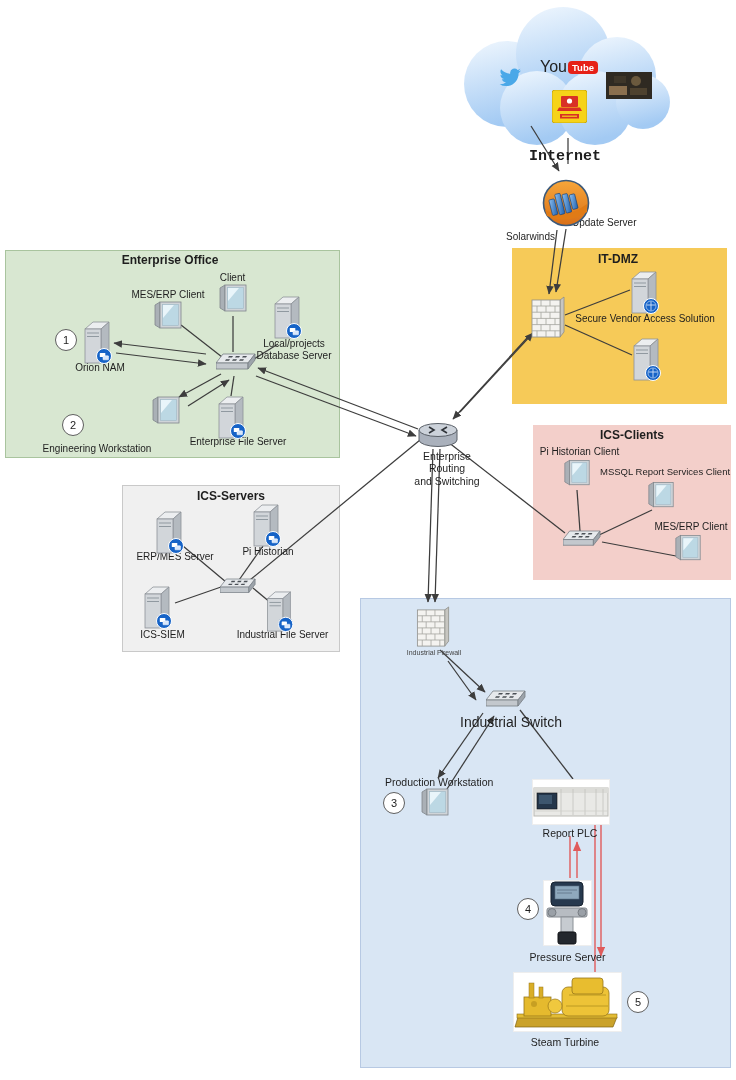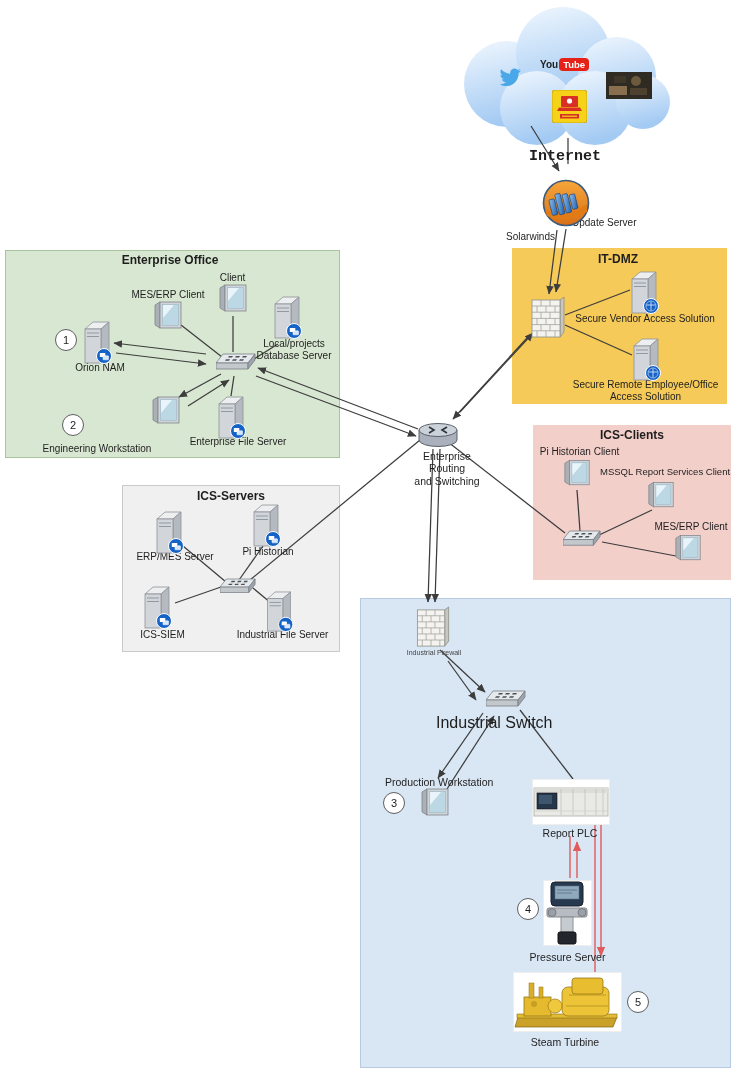--- a/index.html
+++ b/index.html
@@ -12,21 +12,21 @@
   .lbl.tiny{font-size:7px;color:#444;}
   .lbl.pre{white-space:pre-line;font-size:10.5px;}
   .node{position:absolute;z-index:10;line-height:0;}
   .imgbox{position:absolute;background:#fff;z-index:10;line-height:0;border:0.5px solid #eee;}
   .callout{position:absolute;width:20px;height:20px;border:1.4px solid #5f5f5f;border-radius:50%;
            background:#fff;font-size:11px;display:flex;align-items:center;justify-content:center;z-index:11;}
   #wires{position:absolute;left:0;top:0;z-index:6;}
   .cloudwrap{position:absolute;left:445px;top:4px;z-index:2;line-height:0;}
   .cloud-icon{position:absolute;z-index:4;line-height:0;}
   .yt{position:absolute;z-index:4;display:flex;align-items:center;gap:1px;}
-  .yt .you{font-size:10px;font-weight:bold;color:#222;}
+  .yt .you{font-size:16px;font-weight:normal;color:#222;}
   .yt .tube{background:#e62117;color:#fff;font-size:9.5px;font-weight:bold;border-radius:4px;padding:1px 4px;}
   .bignet{position:absolute;font-size:15px;font-weight:bold;z-index:9;}
 </style>
 </head>
 <body>
 
 <div class="canvas">
 
   <div class="zone" style="left:5px;top:250px;width:335px;height:208px;background:#d8e7d1;border:1px solid #a9c49e;"></div>
   <div class="zone" style="left:512px;top:248px;width:215px;height:156px;background:#f6ca58;"></div>
@@ -226,21 +226,20 @@
       <polygon points="3,8 11,1 27,1 19,8" fill="#eceef0" stroke="#8d9298" stroke-width="0.8"></polygon>
       <polygon points="19,8 27,1 27,35 19,42" fill="#b4bac0" stroke="#8d9298" stroke-width="0.8"></polygon>
       <rect x="3" y="8" width="16" height="34" fill="#d2d6da" stroke="#8d9298" stroke-width="0.8"></rect>
       <line x1="5" y1="12" x2="17" y2="12" stroke="#9099a0"></line>
         <line x1="5" y1="15.5" x2="17" y2="15.5" stroke="#9099a0"></line>
       <circle cx="22" cy="35" r="7.5" fill="#1663c7" stroke="#fff"></circle>
       <circle cx="22" cy="35" r="5" fill="none" stroke="#8fb6e8" stroke-width="1"></circle>
       <path d="M17.5 34 h9 M22 30.5 v9" stroke="#cfe0f7" stroke-width="0.9"></path>
     </svg>
   </div>
-  <div class="lbl" style="left:568px;top:379px;width:155px;">Secure Remote Employee/Office Access Solution</div>
 
   <div class="lbl nw" style="left:123px;top:289px;width:90px;">MES/ERP Client</div>
   <div class="node" style="left:152px;top:299px;">
     <svg width="32" height="34" viewBox="0 0 32 34">
       <polygon points="3,6 8,3 8,29 3,26" fill="#aab0b6" stroke="#80868c" stroke-width="0.8"></polygon>
       <rect x="8" y="3" width="21" height="26" fill="#cfd4d8" stroke="#80868c" stroke-width="0.8"></rect>
       <rect x="10.5" y="5.5" width="16" height="21" fill="#bcd8e4" stroke="#9fb6c4" stroke-width="0.6"></rect>
       <polygon points="11,6 22,6 11,19" fill="#e9f5fa"></polygon>
     </svg>
   </div>
@@ -479,21 +478,21 @@
       <g fill="#4a4f55">
         <polygon points="13,3 17,3 16,4.6 12,4.6"></polygon>
           <polygon points="20,3 24,3 23,4.6 19,4.6"></polygon>
           <polygon points="27,3 31,3 30,4.6 26,4.6"></polygon>
         <polygon points="10,6.2 14,6.2 13,7.8 9,7.8"></polygon>
           <polygon points="17,6.2 21,6.2 20,7.8 16,7.8"></polygon>
           <polygon points="24,6.2 28,6.2 27,7.8 23,7.8"></polygon>
       </g>
     </svg>
   </div>
-  <div class="lbl nw" style="left:436px;top:714px;width:95px;font-size:16px;">Industrial Switch</div>
+  <div class="lbl nw" style="left:460px;top:714px;width:95px;font-size:14px;">Industrial Switch</div>
   <div class="lbl nw" style="left:385px;top:776px;width:100px;font-size:10.5px;">Production Workstation</div>
   <div class="node" style="left:419px;top:786px;">
     <svg width="32" height="34" viewBox="0 0 32 34">
       <polygon points="3,6 8,3 8,29 3,26" fill="#aab0b6" stroke="#80868c" stroke-width="0.8"></polygon>
       <rect x="8" y="3" width="21" height="26" fill="#cfd4d8" stroke="#80868c" stroke-width="0.8"></rect>
       <rect x="10.5" y="5.5" width="16" height="21" fill="#bcd8e4" stroke="#9fb6c4" stroke-width="0.6"></rect>
       <polygon points="11,6 22,6 11,19" fill="#e9f5fa"></polygon>
     </svg>
   </div>
   <div class="callout" style="left:383px;top:792px;">3</div>

